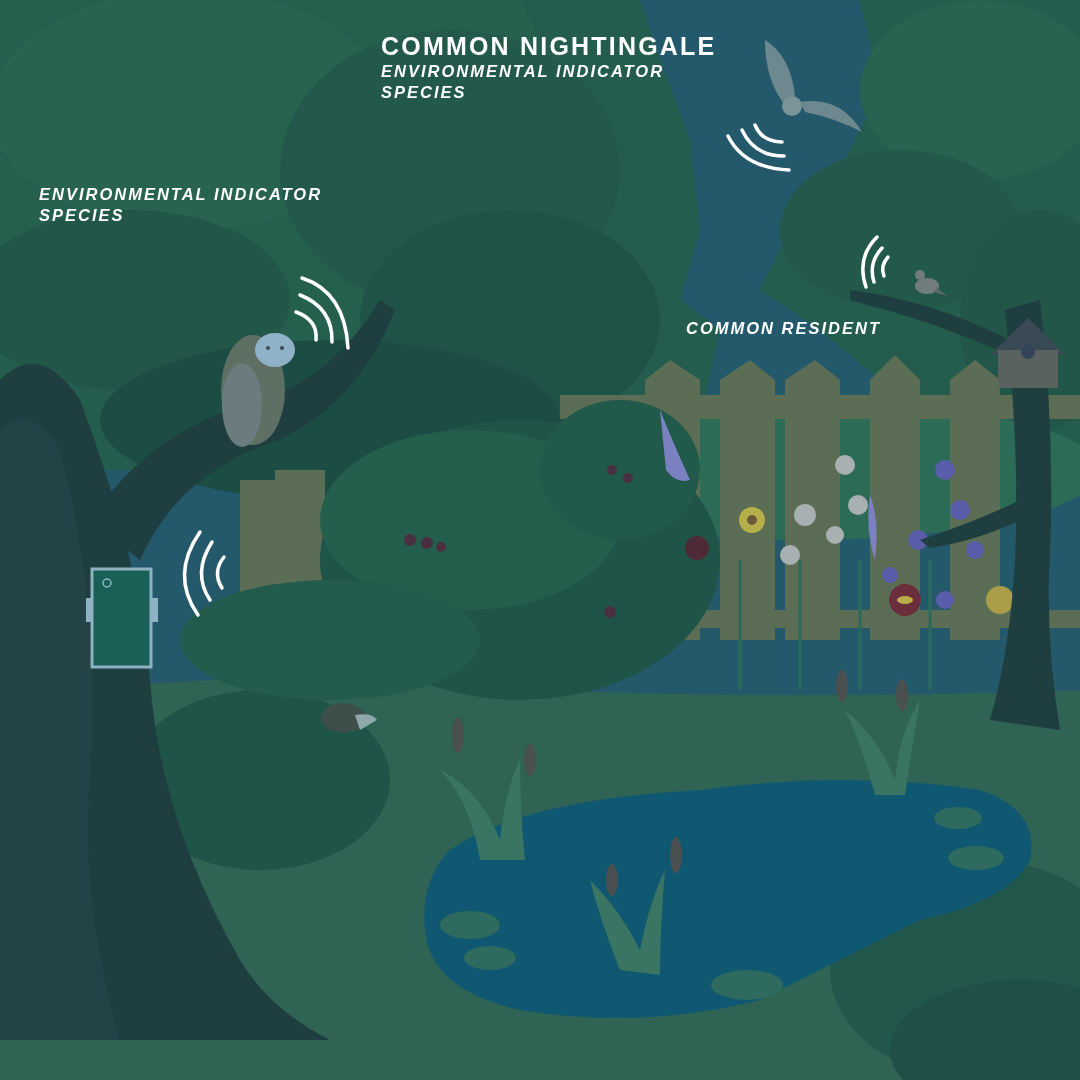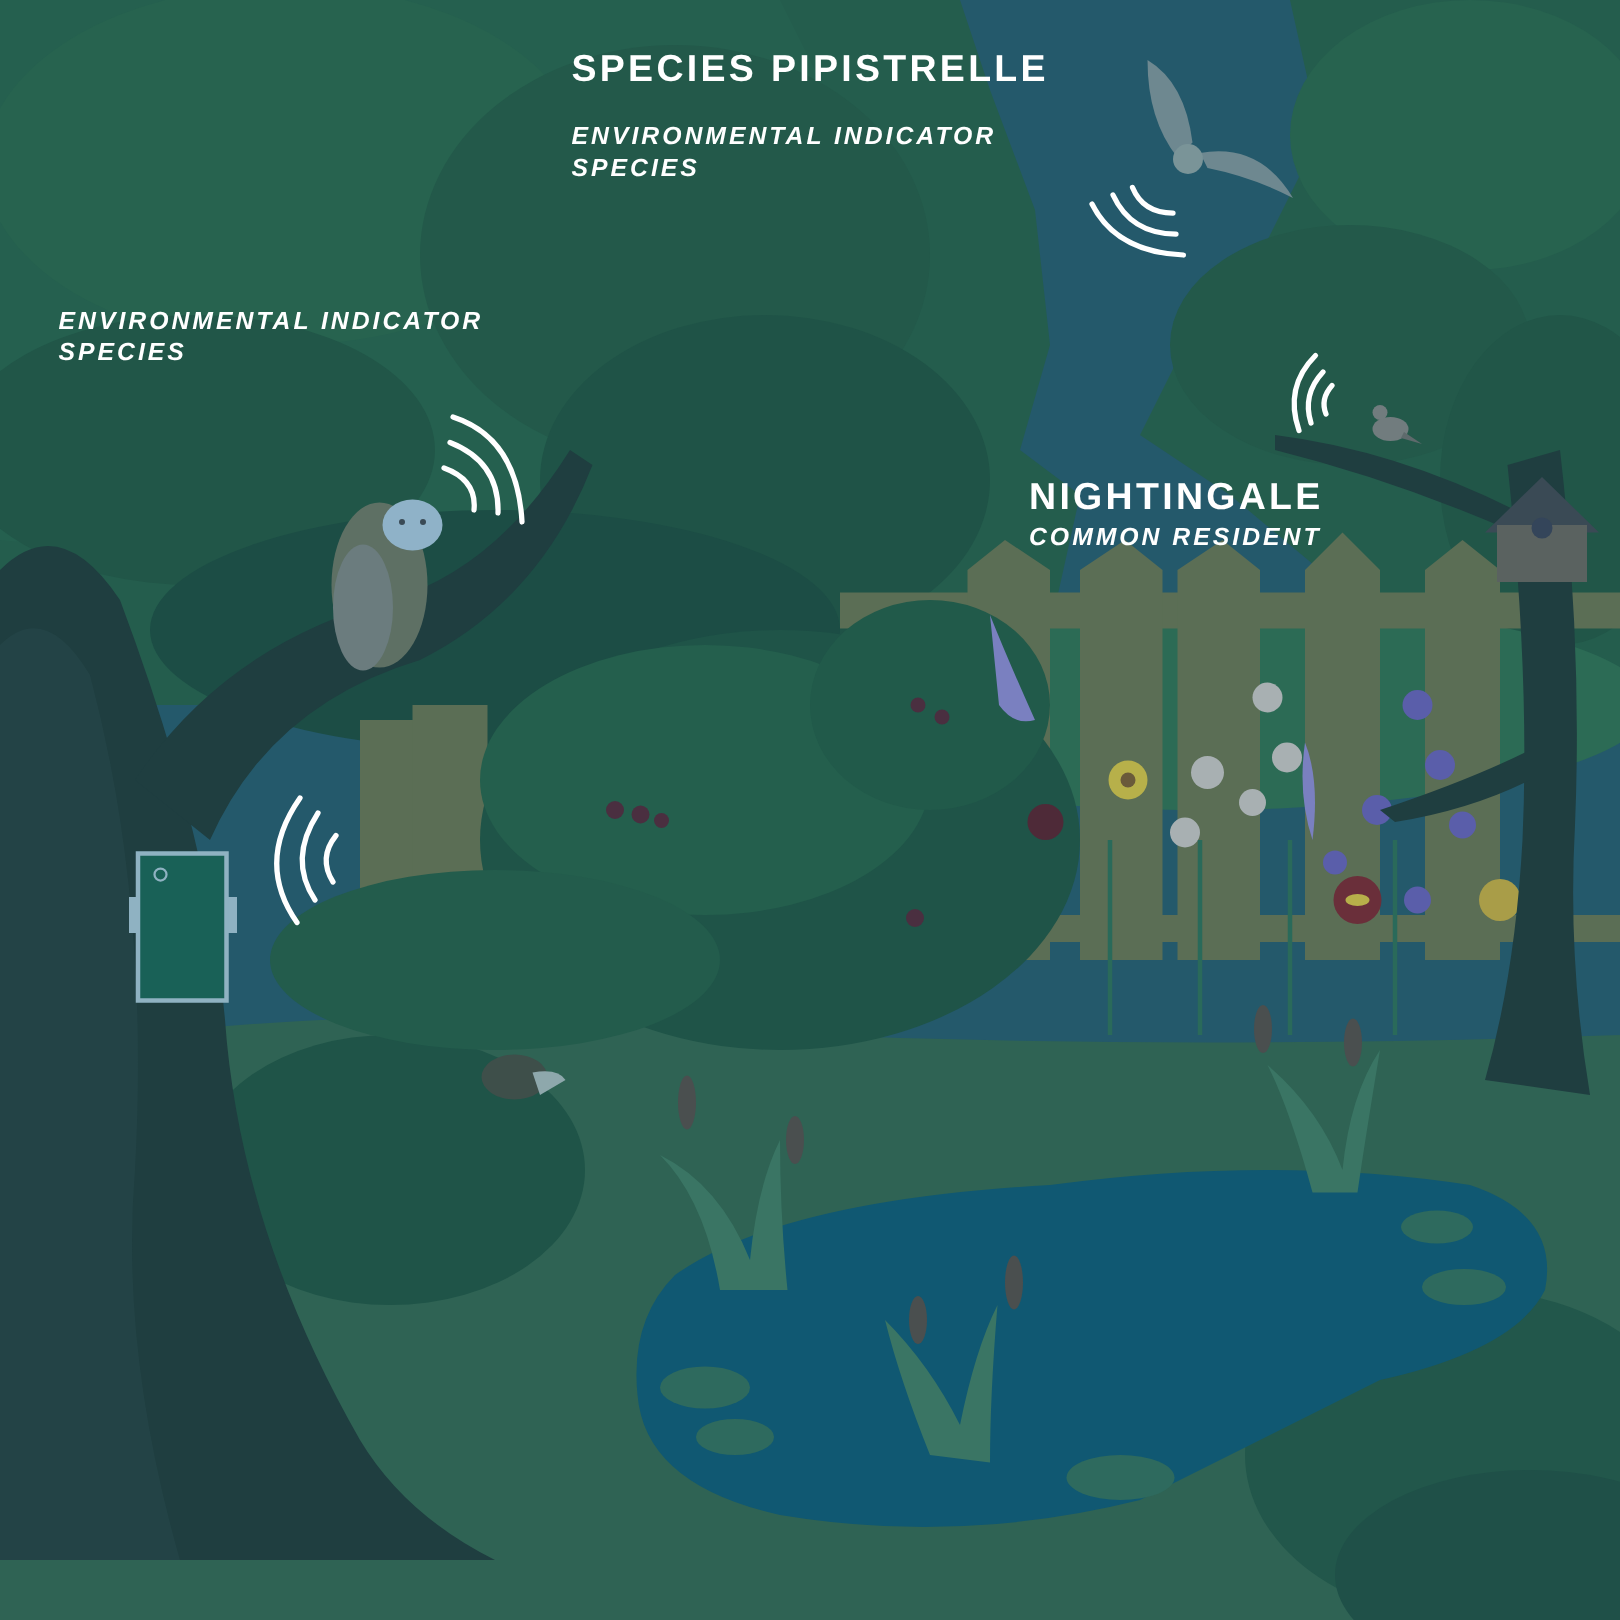--- a/index.html
+++ b/index.html
@@ -1,21 +1,21 @@
 <!DOCTYPE html>
 <html><head>
   <meta charset="utf-8">
   <style>
     html, body { margin: 0; padding: 0; }
     body { width: 1080px; height: 1080px; overflow: hidden; background: #2e5e52; font-family: "Liberation Sans", "DejaVu Sans", sans-serif; }
     .scene { position: relative; width: 1080px; height: 1080px; overflow: hidden; }
     .scene svg.bg { position: absolute; left: 0; top: 0; width: 1080px; height: 1080px; }
     .label { position: absolute; color: #ffffff; letter-spacing: 2px; }
     .label .title { font-weight: 700; font-size: 25px; line-height: 30px; letter-spacing: 2.2px; }
-    .label .subtitle { font-weight: 700; font-style: italic; font-size: 16.5px; line-height: 21px; letter-spacing: 2px; margin-top: 20px; }
+    .label .subtitle { font-weight: 700; font-style: italic; font-size: 16.5px; line-height: 21px; letter-spacing: 2px; margin-top: 0; }
     .label.pip { left: 381px; top: 31px; width: 340px; }
     .label.owl { left: 39px; top: 184px; width: 320px; }
     .label.night { left: 686px; top: 316px; width: 230px; }
     .label.night .subtitle { margin-top: 2px; }
   </style>
 </head>
 <body>
 
 <div class="scene">
   <svg class="bg" viewBox="0 0 1080 1080" xmlns="http://www.w3.org/2000/svg">
@@ -180,25 +180,24 @@
       <path d="M742 130 Q754 156 784 156"></path>
       <path d="M755 125 Q762 142 782 142"></path>
 
       <path d="M877 237 Q856 258 866 287"></path>
       <path d="M882 248 Q868 263 874 282"></path>
       <path d="M888 257 Q880 266 884 276"></path>
     </g>
   </svg>
 
   <div class="label pip">
-    <div class="title">SPECIES PIPISTRELLE</div>
+    <div class="title">COMMON NIGHTINGALE</div>
     <div class="subtitle">ENVIRONMENTAL INDICATOR SPECIES</div>
   </div>
 
   <div class="label owl">
     <div class="subtitle">ENVIRONMENTAL INDICATOR SPECIES</div>
   </div>
 
   <div class="label night">
-    <div class="title">NIGHTINGALE</div>
     <div class="subtitle">COMMON RESIDENT</div>
   </div>
 </div>
 
 </body></html>

